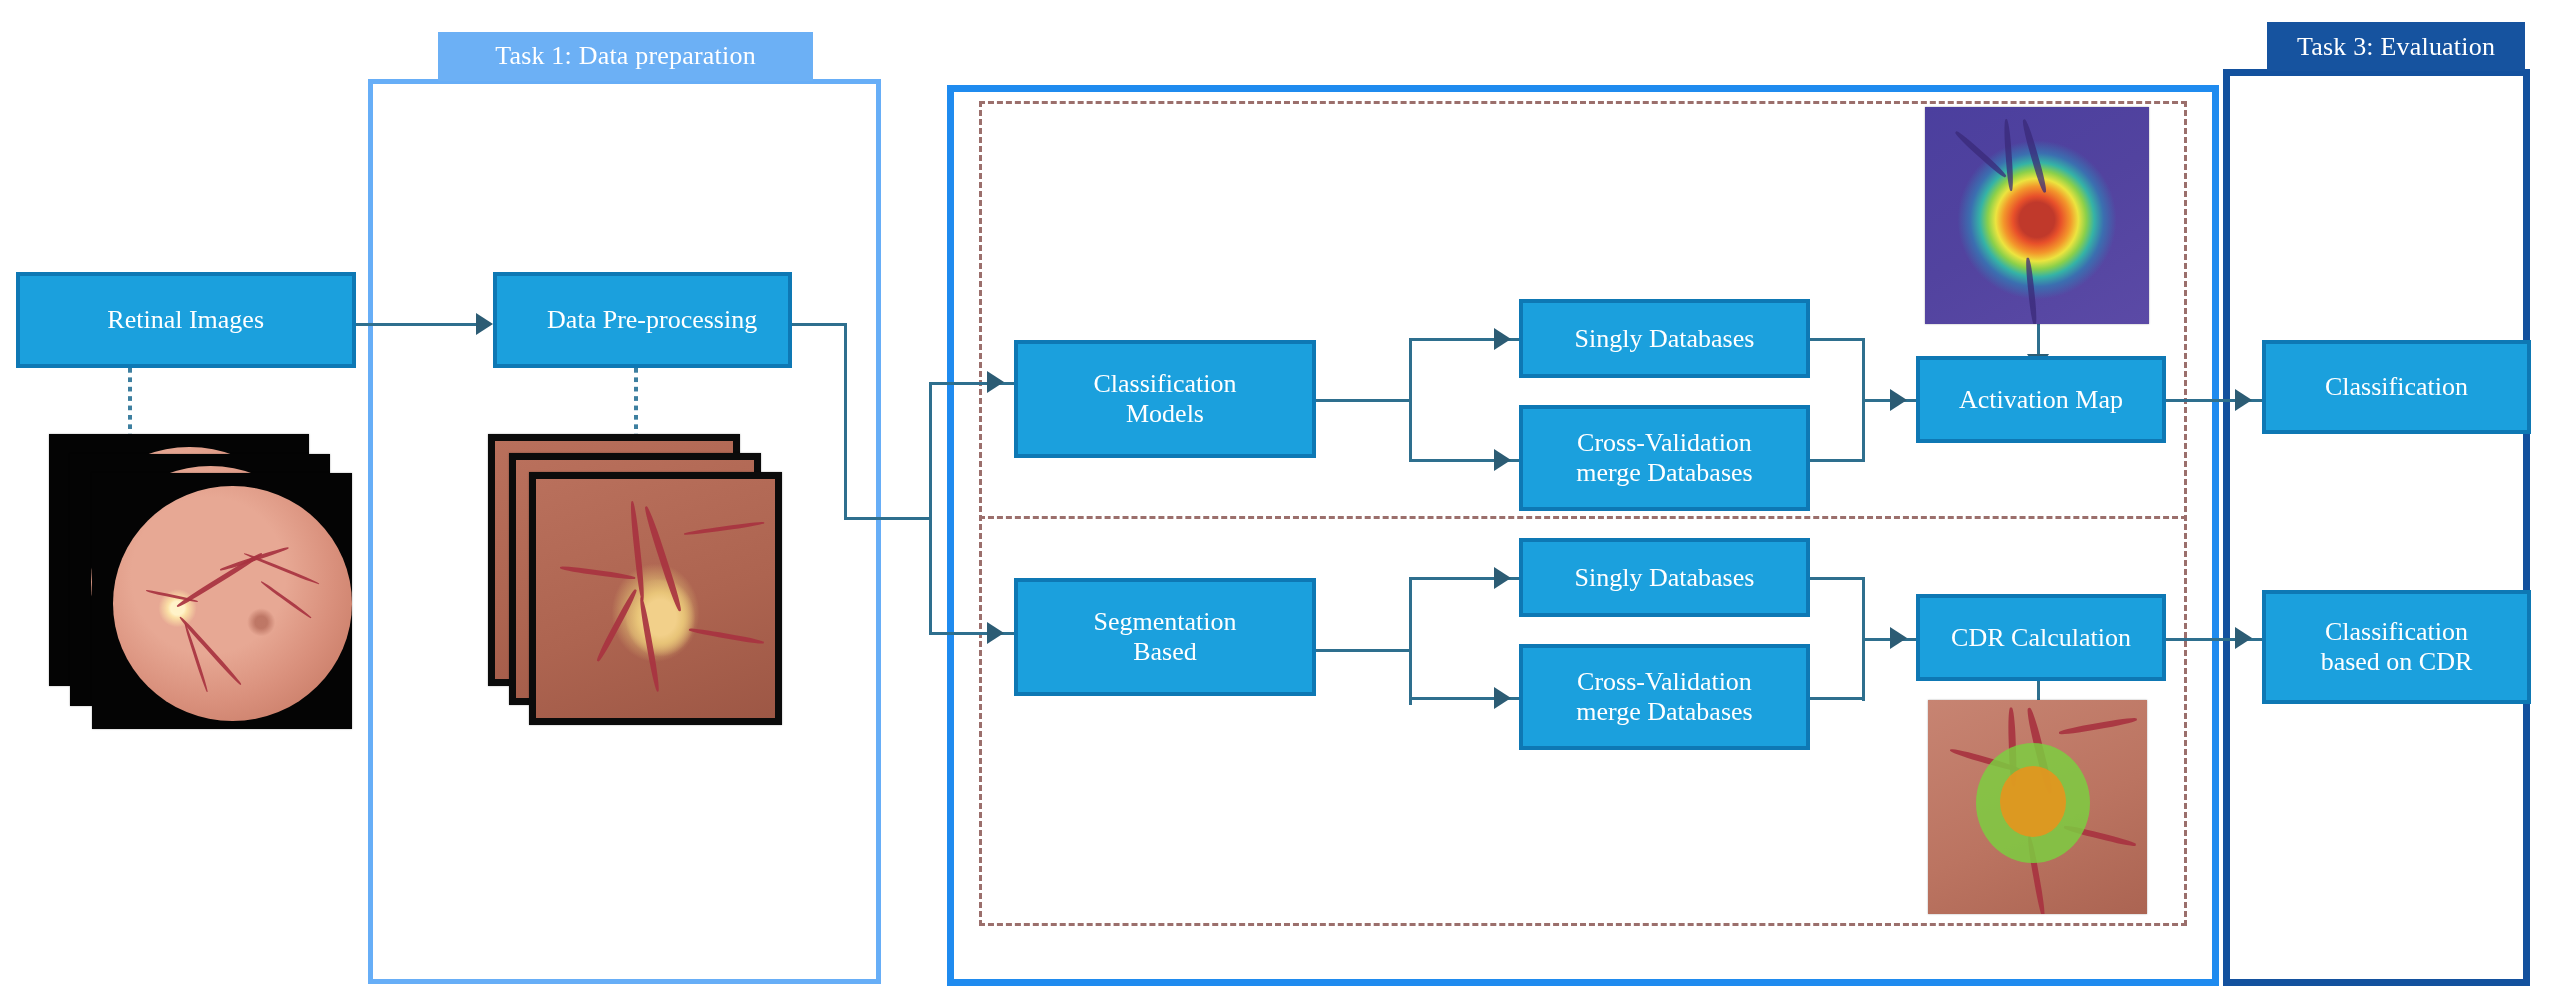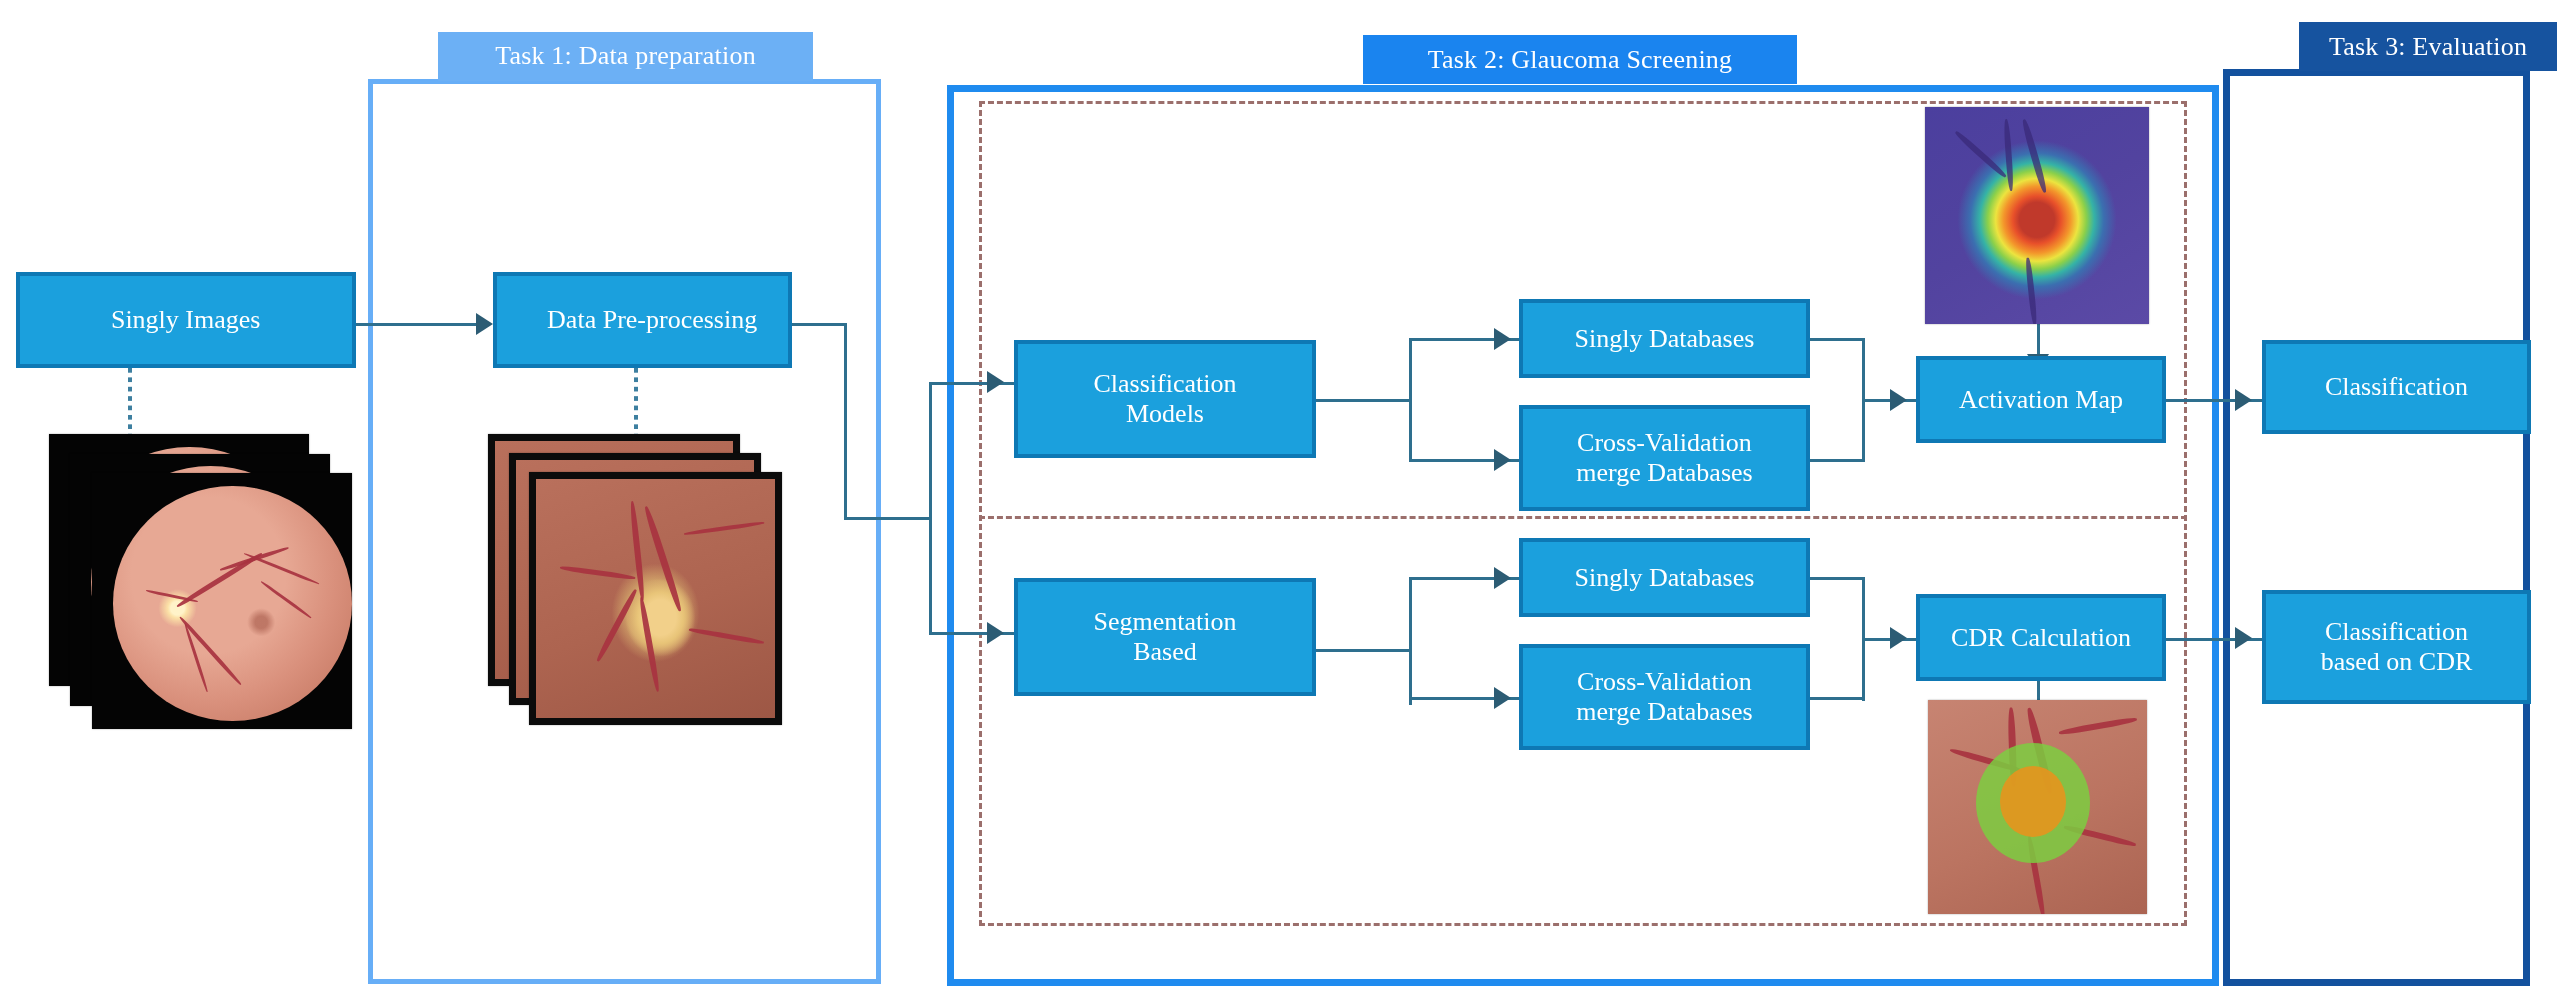--- a/index.html
+++ b/index.html
@@ -75,24 +75,23 @@
 </style>
 </head>
 <body>
 
 <div id="canvas">
 
   <div class="panel panel-t1" style="left:368px;top:79px;width:513px;height:905px;"></div>
   <div class="panel-title title-t1" style="left:438px;top:31.5px;width:375px;height:49px;">Task 1: Data preparation</div>
 
   <div class="panel panel-t2" style="left:947px;top:85px;width:1272px;height:901px;"></div>
-  <div class="panel-title title-t2" style="left:1363px;top:35px;width:434px;height:49px;">Task 2: Glaucoma Screening</div>
 
   <div class="panel panel-t3" style="left:2223px;top:69px;width:307px;height:917px;"></div>
-  <div class="panel-title title-t3" style="left:2267px;top:22px;width:258px;height:49px;margin-left:32px;">Task 3: Evaluation</div>
+  <div class="panel-title title-t3" style="left:2267px;top:22px;width:258px;height:49px;">Task 3: Evaluation</div>
 
   <div class="dashed-box" style="left:979px;top:101px;width:1208px;height:825px;"></div>
   <div class="dashed-sep" style="left:979px;top:516px;width:1208px;"></div>
 
 
   <div class="ln ln-h" style="left:356px;top:323px;width:130px;"></div>
   <div class="arrow" style="left:476px;top:313px;"></div>
 
   <div class="ln ln-h" style="left:792px;top:323px;width:55px;"></div>
   <div class="ln ln-v" style="left:844px;top:323px;height:197px;"></div>
@@ -136,21 +135,21 @@
   <div class="arrow" style="left:1890px;top:627px;"></div>
 
   <div class="ln ln-v" style="left:2037px;top:671px;height:35px;"></div>
 
   <div class="ln ln-h" style="left:2166px;top:638px;width:96px;"></div>
   <div class="arrow" style="left:2235px;top:627px;"></div>
 
   <div class="dotted-v" style="left:128px;top:368px;height:67px;"></div>
   <div class="dotted-v" style="left:634px;top:368px;height:67px;"></div>
 
-  <div class="node" style="left:15.7px;top:272px;width:340px;height:96px;">Singly Images</div>
+  <div class="node" style="left:15.7px;top:272px;width:340px;height:96px;">Retinal Images</div>
 
   <div class="node" style="left:493px;top:272px;width:299px;height:96px;padding-left:24px;">Data Pre-processing</div>
 
   <div class="node" style="left:1014px;top:340px;width:302px;height:118px;white-space:pre-line;">Classification
 Models</div>
 
   <div class="node" style="left:1014px;top:578px;width:302px;height:118px;white-space:pre-line;">Segmentation
 Based</div>
 
   <div class="node" style="left:1519px;top:299px;width:291px;height:79px;">Singly Databases</div>

